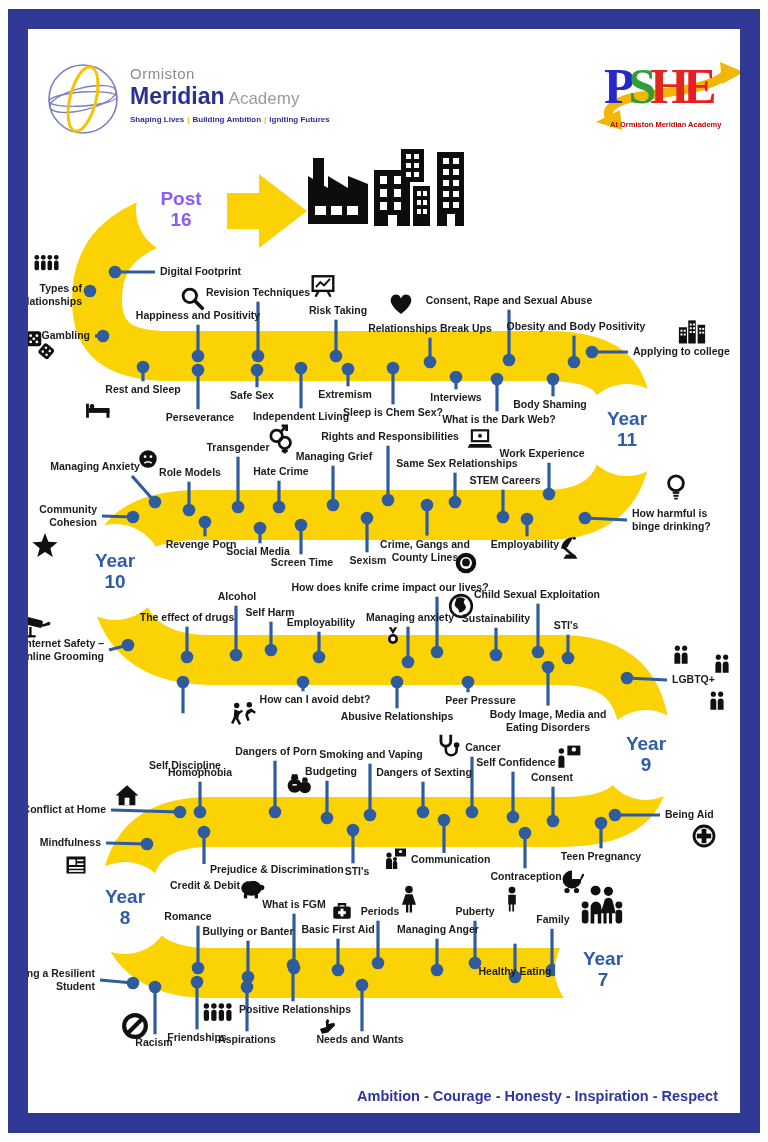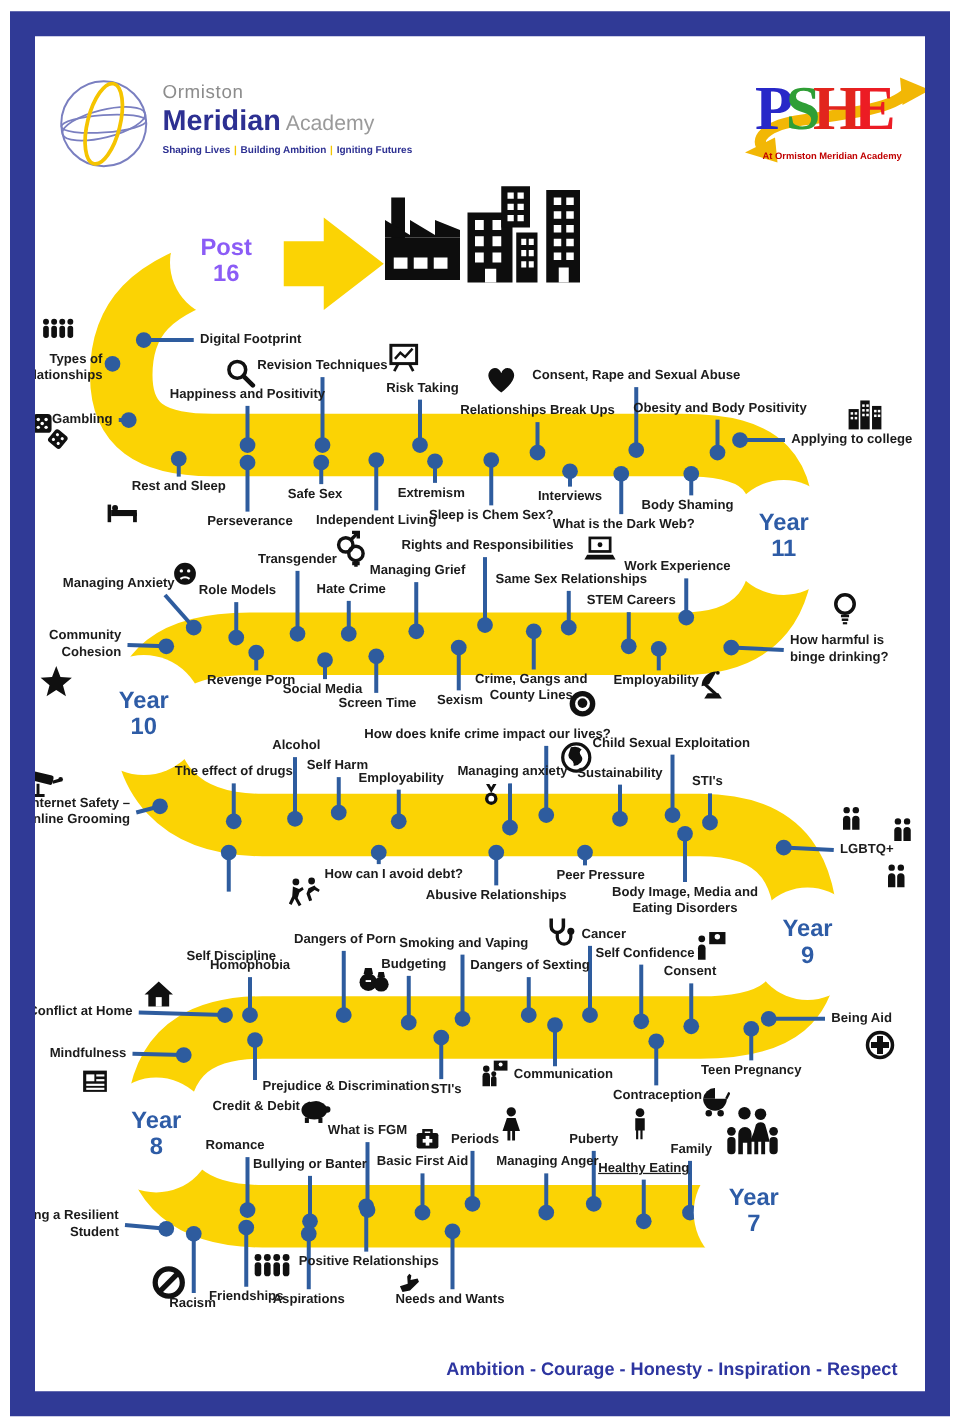--- a/index.html
+++ b/index.html
@@ -746,21 +746,21 @@
     </div>
     <div class="topic-label c" style="left: 380px; top: 912px; color: rgb(28, 28, 28); transform: translate(-50%, -50%);">
       <div>Periods</div>
     </div>
     <div class="topic-label c" style="left: 438px; top: 930px; color: rgb(28, 28, 28); transform: translate(-50%, -50%);">
       <div>Managing Anger</div>
     </div>
     <div class="topic-label c" style="left: 475px; top: 912px; color: rgb(28, 28, 28); transform: translate(-50%, -50%);">
       <div>Puberty</div>
     </div>
-    <div class="topic-label c" style="left: 515px; top: 935px; color: rgb(28, 28, 28); transform: translate(-50%, -50%); text-decoration: underline;">
+    <div class="topic-label c" style="left: 515px; top: 972px; color: rgb(28, 28, 28); transform: translate(-50%, -50%);">
       <div>Healthy Eating</div>
     </div>
     <div class="topic-label c" style="left: 553px; top: 920px; color: rgb(28, 28, 28); transform: translate(-50%, -50%);">
       <div>Family</div>
     </div>
     <div class="topic-label r" style="left: 95px; top: 980px; color: rgb(28, 28, 28); transform: translate(-100%, -50%);">
       <div>Being a Resilient</div>
       <div>Student</div>
     </div>
     <div class="topic-label c" style="left: 154px; top: 1043px; color: rgb(28, 28, 28); transform: translate(-50%, -50%);">

